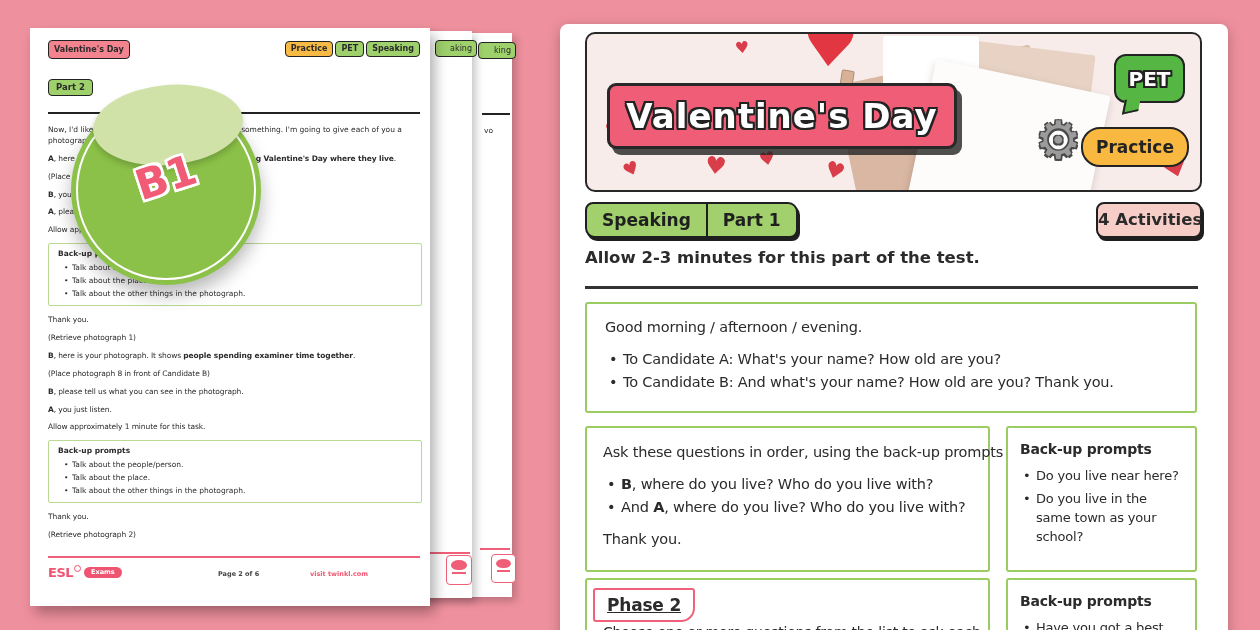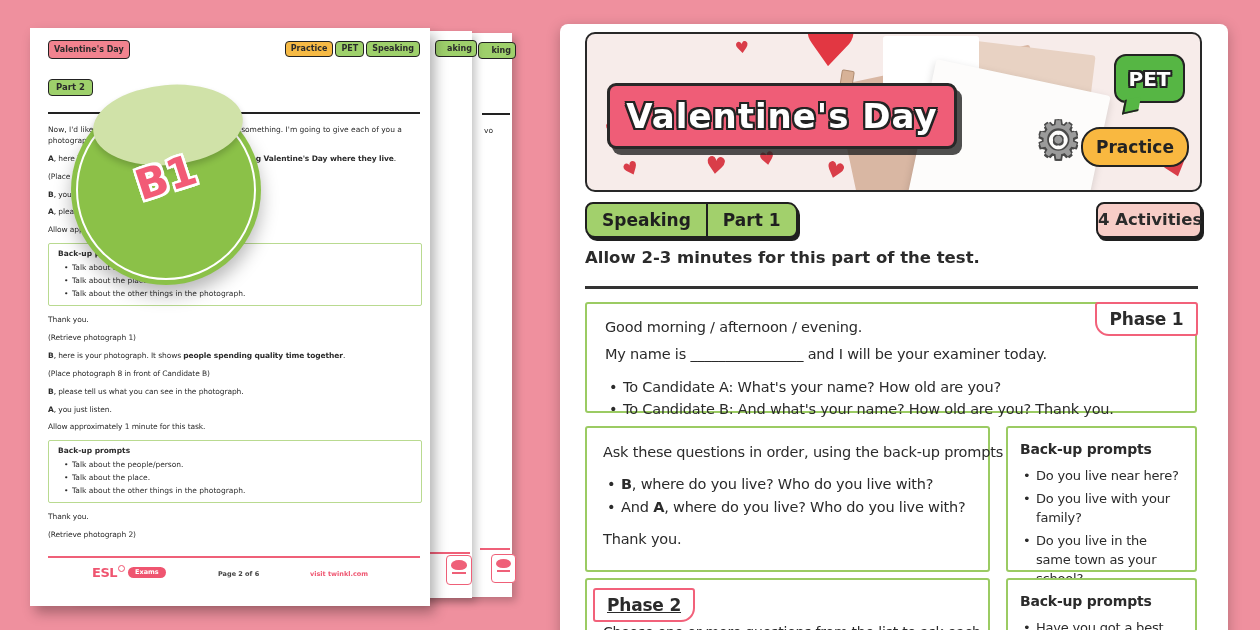--- a/index.html
+++ b/index.html
@@ -6,21 +6,21 @@
   .canvas{position:relative;width:1260px;height:630px;background:#ef909e;overflow:hidden;
           font-family:"DejaVu Sans",sans-serif;color:#2b2b2b;}
   .page{position:absolute;background:#fff;}
   .page-back{box-shadow:4px 4px 8px rgba(0,0,0,.22);}
   .page3{left:112px;top:33px;width:400px;height:564px;}
   .page2{left:72px;top:31px;width:400px;height:567px;}
   .front{left:30px;top:28px;width:400px;height:578px;box-shadow:5px 7px 12px rgba(0,0,0,.3);}
 
   
   .frag-tag{position:absolute;top:9px;background:#9ed06b;border:1.5px solid #222;border-radius:4px;
-            height:15px;line-height:15px;font-size:8px;font-weight:bold;text-align:right;
+            height:15px;line-height:15px;font-size:8px;font-weight:normal;text-align:right;
             padding:0 4px;overflow:hidden;white-space:nowrap;}
   .frag-tag.t2{left:363px;width:32px;}
   .frag-tag.t3{left:366px;width:28px;}
   .frag-rule{position:absolute;left:370px;top:80px;width:28px;height:1.5px;background:#222;}
   .frag-text{position:absolute;left:372px;top:93px;font-size:7.5px;}
   .mini-rule-pink{position:absolute;background:#ef6078;height:2px;}
   .mini-rule-pink.p2{left:335px;top:521px;width:63px;}
   .mini-rule-pink.p3{left:368px;top:515px;width:30px;}
 
   .stamp{position:absolute;border:1.5px solid #ef6078;border-radius:4px;background:#fff;}
@@ -42,21 +42,21 @@
   .lp-body{position:absolute;left:18px;top:97px;width:374px;font-size:7.5px;line-height:1.45;}
   .lp-body p{margin:0 0 7px 0;}
   .lp-body .nw{white-space:nowrap;letter-spacing:-0.1px;}
   .lp-box{border:1.2px solid #b9da90;border-radius:2px;padding:5px 9px;margin:3px 0 9px 0;}
   .lp-box-title{font-weight:bold;margin-bottom:2px;}
   .lp-bullet{position:relative;padding-left:14px;margin-top:2.5px;}
   .lp-bullet::before{content:"•";position:absolute;left:6px;top:0;}
   .lp-footer-rule{position:absolute;left:18px;top:528px;width:372px;height:2px;background:#ef6078;}
   .lp-footer{position:absolute;left:18px;top:534px;width:372px;height:36px;font-size:6.5px;}
   .esl{position:absolute;left:0;top:3px;}
-  .esl-txt{font-size:13px;font-weight:900;color:#ef5570;letter-spacing:-0.5px;margin-left:44px;}
+  .esl-txt{font-size:13px;font-weight:900;color:#ef5570;letter-spacing:-0.5px;}
   .esl-dot{display:inline-block;width:5px;height:5px;border:1.4px solid #ef5570;border-radius:50%;
            vertical-align:top;margin:0 3px 0 1px;}
   .esl-badge{display:inline-block;background:#ef5570;color:#fff;border-radius:7px;padding:1.5px 7px;
              font-weight:bold;vertical-align:3px;}
   .pg{position:absolute;left:170px;top:8px;font-weight:bold;color:#444;}
   .visit{position:absolute;right:52px;top:8px;font-weight:bold;color:#ef5570;}
 
   
   .sticker{position:absolute;left:71px;top:95px;width:190px;height:190px;z-index:6;}
   .sticker-circle{position:absolute;inset:0;background:#8bc148;border-radius:50%;
@@ -188,21 +188,21 @@
 
       <div class="lp-box">
         <div class="lp-box-title">Back-up prompts</div>
         <div class="lp-bullet">Talk about the people/person.</div>
         <div class="lp-bullet">Talk about the place.</div>
         <div class="lp-bullet">Talk about the other things in the photograph.</div>
       </div>
 
       <p class="nw">Thank you.</p>
       <p class="nw">(Retrieve photograph 1)</p>
-      <p class="nw"><b>B</b><span>, here is your photograph. It shows </span><b>people spending quality time together</b><span>.</span></p>
+      <p class="nw"><b>B</b><span>, here is your photograph. It shows </span><b>people spending examiner time together</b><span>.</span></p>
       <p class="nw">(Place photograph 8 in front of Candidate B)</p>
       <p class="nw"><b>B</b><span>, please tell us what you can see in the photograph.</span></p>
       <p class="nw"><b>A</b><span>, you just listen.</span></p>
       <p class="nw">Allow approximately 1 minute for this task.</p>
 
       <div class="lp-box">
         <div class="lp-box-title">Back-up prompts</div>
         <div class="lp-bullet">Talk about the people/person.</div>
         <div class="lp-bullet">Talk about the place.</div>
         <div class="lp-bullet">Talk about the other things in the photograph.</div>
@@ -257,44 +257,41 @@
     <div class="tabrow">
       <div class="tab first">Speaking</div>
       <div class="tab second">Part 1</div>
     </div>
     <div class="activities">4 Activities</div>
 
     <div class="allow-note">Allow 2-3 minutes for this part of the test.</div>
     <div class="divider"></div>
 
     <div class="gbox phase1-box">
-      <div class="phase-label pl-right">Phase 1</div>
       <div class="p1-content">
         <div class="line">Good morning / afternoon / evening.</div>
-        <div class="line mt6">My name is ________________ and I will be your examiner today.</div>
         <div class="mt10">
           <div class="rb">To Candidate A: What's your name? How old are you?</div>
           <div class="rb">To Candidate B: And what's your name? How old are you? Thank you.</div>
         </div>
       </div>
     </div>
 
     <div class="gbox qbox">
       <div class="line">Ask these questions in order, using the back-up prompts if</div>
       <div class="mt10">
         <div class="rb"><span></span><b>B</b><span>, where do you live? Who do you live with?</span></div>
         <div class="rb"><span>And </span><b>A</b><span>, where do you live? Who do you live with?</span></div>
       </div>
       <div class="line mt10">Thank you.</div>
     </div>
 
     <div class="gbox bbox1">
       <div class="bbox-title">Back-up prompts</div>
       <div class="bwrap">Do you live near here?</div>
-      <div class="bwrap">Do you live with your family?</div>
       <div class="bwrap">Do you live in the same town as your school?</div>
     </div>
 
     <div class="gbox phase2-box">
       <div class="phase-label pl-left">Phase 2</div>
       <div class="p2-line">Choose one or more questions from the list to ask each</div>
     </div>
 
     <div class="gbox bbox2">
       <div class="bbox-title">Back-up prompts</div>

